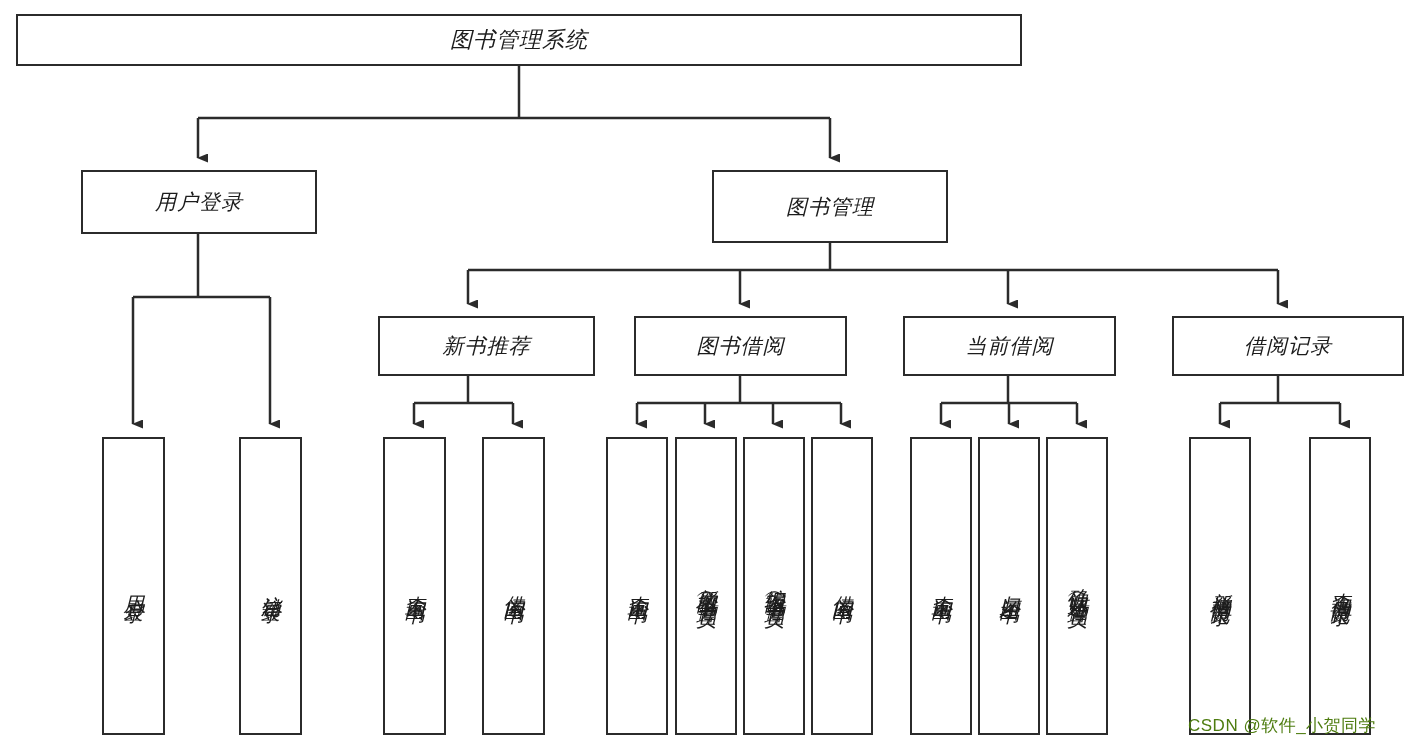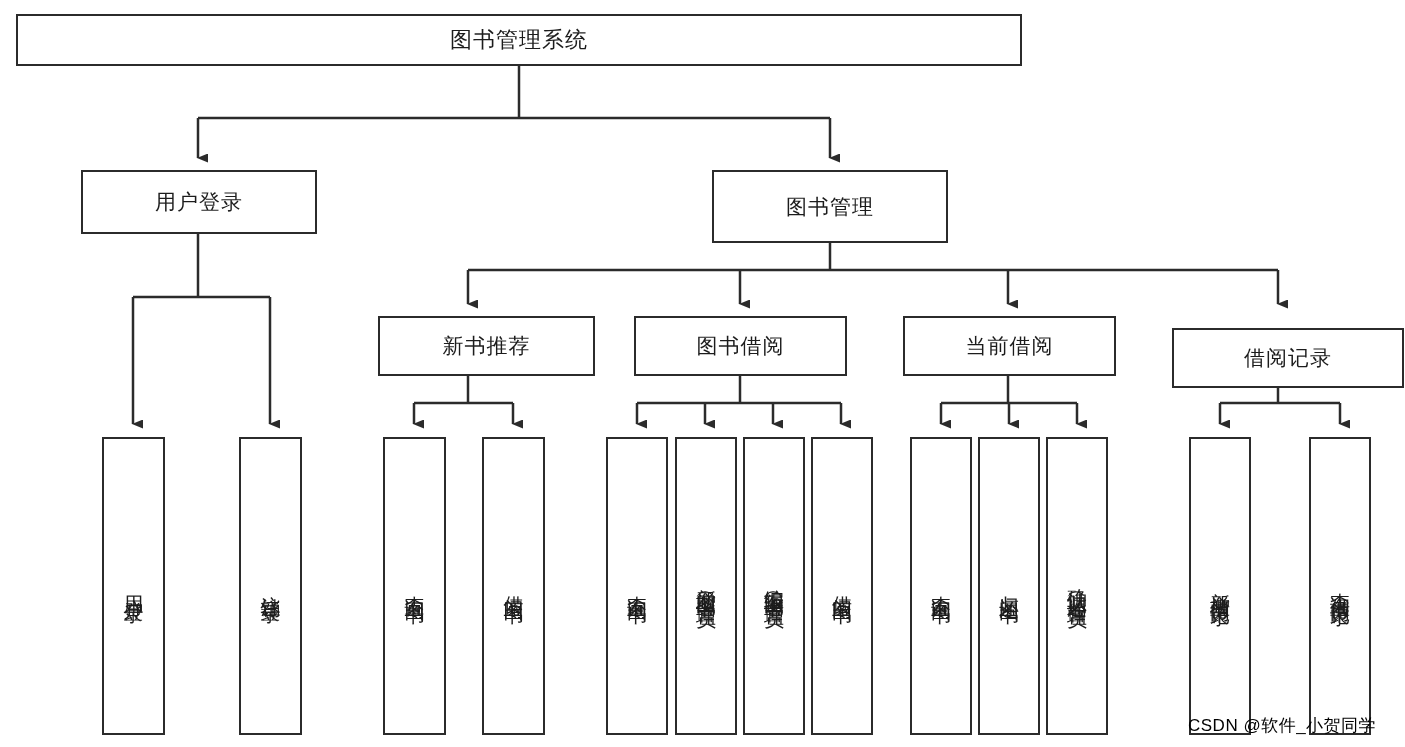--- a/index.html
+++ b/index.html
@@ -22,36 +22,37 @@
     align-items:center;
     justify-content:center;
     color:#1c1c1c;
   }
   .node .lbl{
     font-size:21px;
     letter-spacing:1px;
     line-height:1.2;
     white-space:nowrap;
     text-align:center;
+    font-style:italic;
   }
   .node.vert .lbl{
     writing-mode:vertical-rl;
     text-orientation:upright;
     font-size:20px;
     letter-spacing:3px;
     white-space:normal;
     line-height:1.05;
   }
   .node.root .lbl{font-size:22px;}
 
   #watermark{
     position:absolute;
     left:1188px;top:714px;
     font-size:17px;
-    color:#000000;
+    color:#4d7c0f;
     white-space:nowrap;
     letter-spacing:0.5px;
     font-family:"Liberation Sans","DejaVu Sans",sans-serif;
   }
 </style>
 </head>
 <body>
 
 <div id="canvas">
 
@@ -122,21 +123,21 @@
   </div>
 
   <div class="node" style="left:634px;top:316px;width:213px;height:60px;">
     <span class="lbl">图书借阅</span>
   </div>
 
   <div class="node" style="left:903px;top:316px;width:213px;height:60px;">
     <span class="lbl">当前借阅</span>
   </div>
 
-  <div class="node" style="left:1172px;top:316px;width:232px;height:60px;margin-top:12px;">
+  <div class="node" style="left:1172px;top:316px;width:232px;height:60px;">
     <span class="lbl">借阅记录</span>
   </div>
 
   <div class="node vert" style="left:102px;top:437px;width:63px;height:298px;">
     <span class="lbl">用户登录</span>
   </div>
 
   <div class="node vert" style="left:239px;top:437px;width:63px;height:298px;">
     <span class="lbl">注销登录</span>
   </div>

